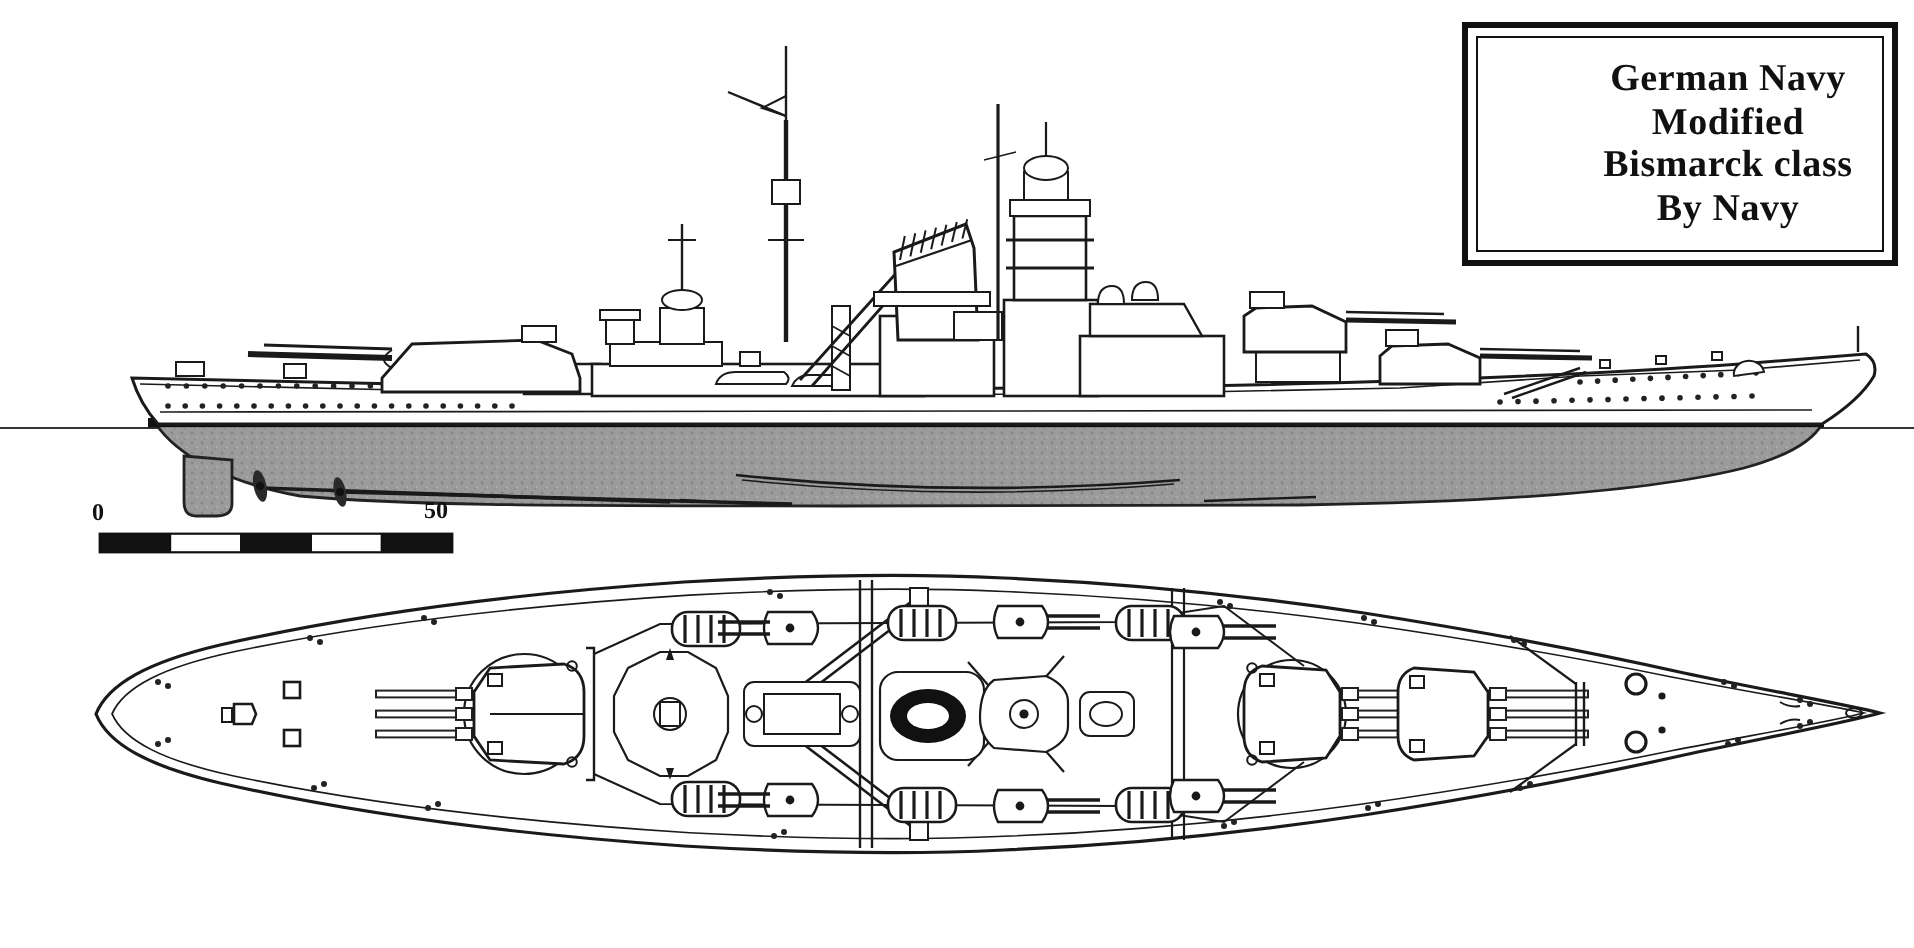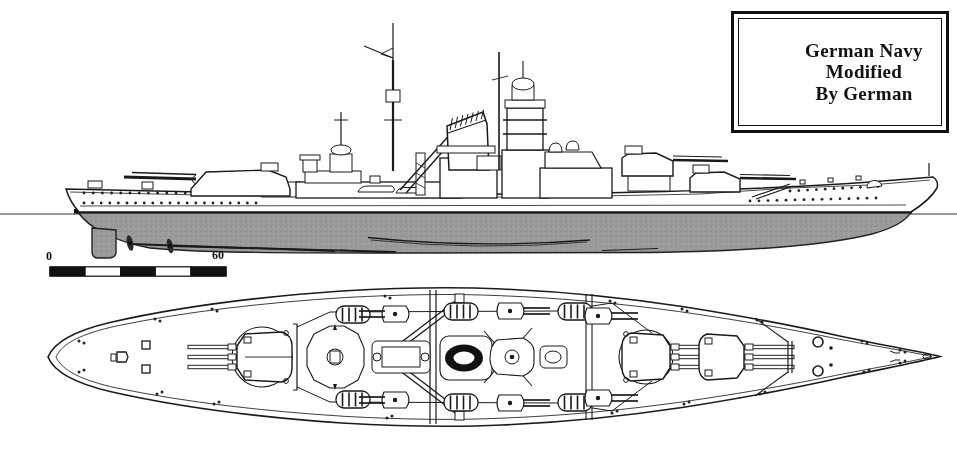--- a/index.html
+++ b/index.html
@@ -506,18 +506,19 @@
         <circle cx="900" cy="363" r="1.5" fill="#222"></circle>
         <circle cx="905" cy="361" r="1.5" fill="#222"></circle>
       </g>
   </g>
 </svg>
 
 <div id="title-box">
   <div id="title-inner">
     <div class="title-line">German Navy</div>
     <div class="title-line">Modified</div>
-    <div class="title-line">By German</div>
+    <div class="title-line">Bismarck class</div>
+    <div class="title-line">By Navy</div>
   </div>
 </div>
 
 <span id="scale-zero" class="scale-label">0</span>
-<span id="scale-fifty" class="scale-label">60</span>
+<span id="scale-fifty" class="scale-label">50</span>
 
 </body></html>

